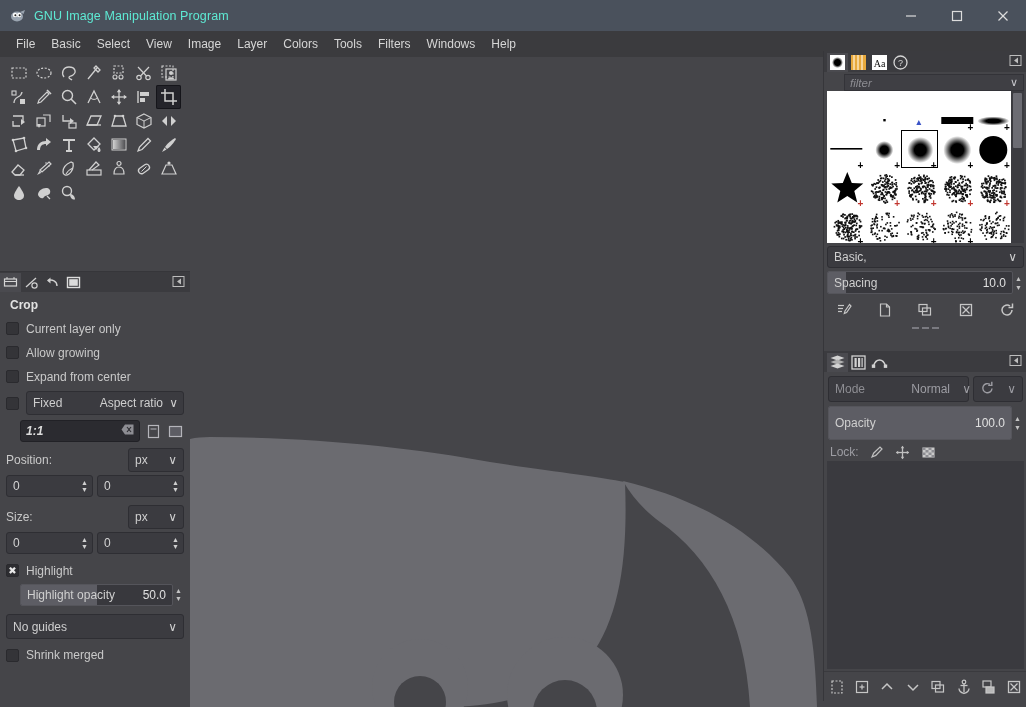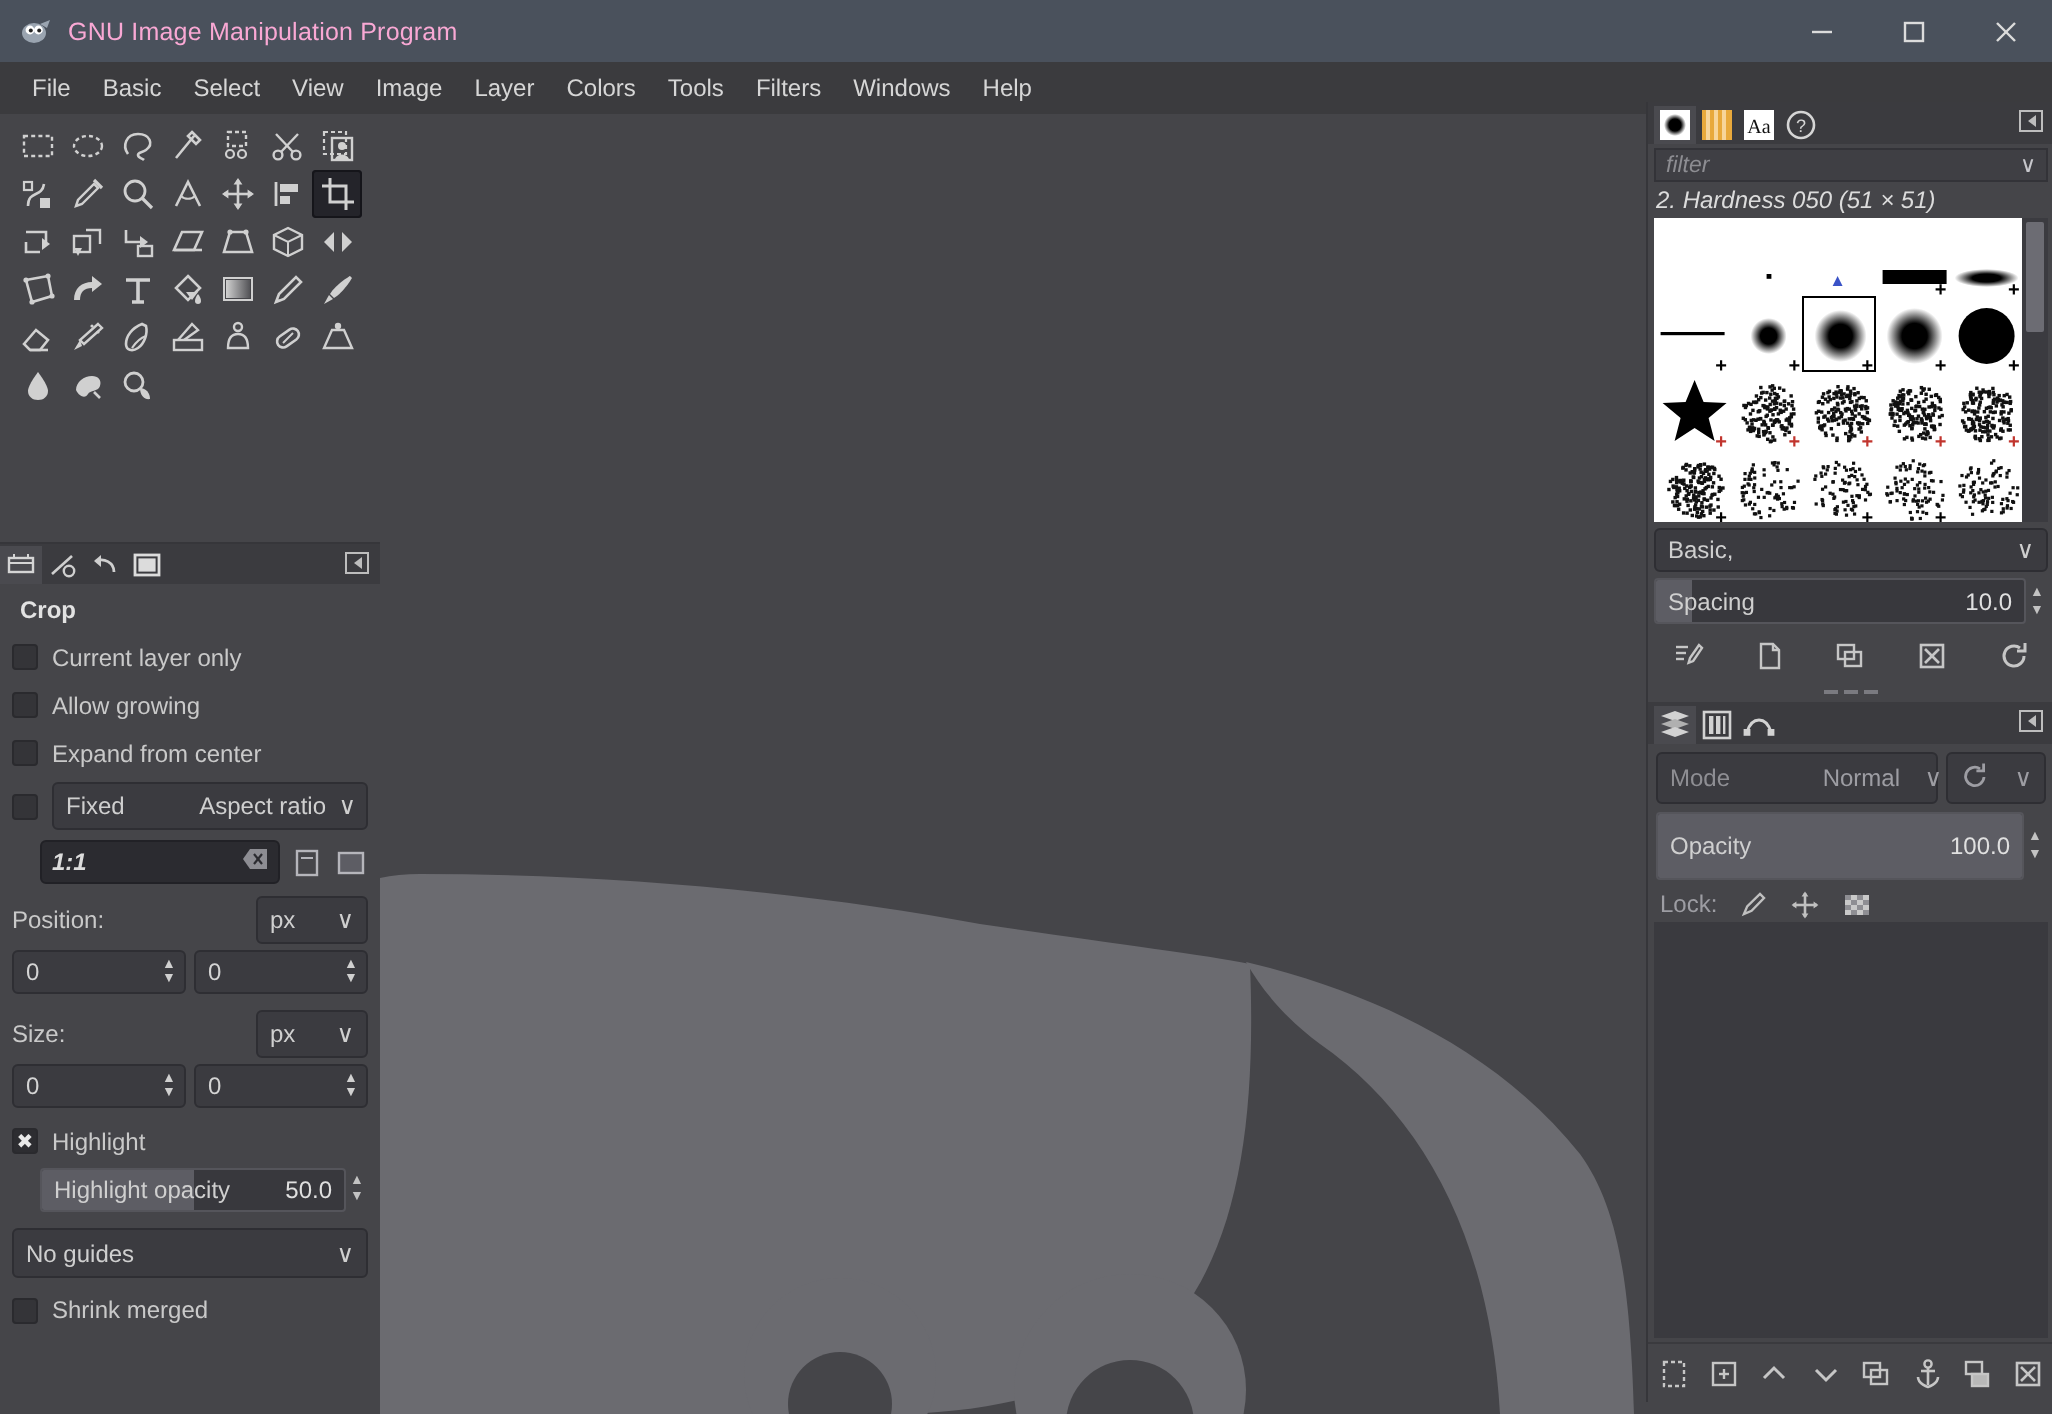--- a/index.html
+++ b/index.html
@@ -14,21 +14,21 @@
   }
   #app { position: relative; width: 1026px; height: 707px; }
 
   
   .titlebar {
     position: absolute; left: 0; top: 0; width: 1026px; height: 31px;
     background: #4a515c;
     display: flex; align-items: center;
   }
   .tb-icon { width: 16px; height: 16px; margin-left: 10px; margin-right: 8px; position: relative; }
-  .tb-title { font-size: 12.5px; color: #f9a8d4; letter-spacing: .1px; }
+  .tb-title { font-size: 12.5px; color: #5eead4; letter-spacing: .1px; }
   .tb-buttons { margin-left: auto; display: flex; height: 31px; }
   .tb-btn {
     width: 46px; height: 31px; display: flex; align-items: center; justify-content: center;
     color: #dcdcdc; font-size: 13px;
   }
 
   
   .menubar {
     position: absolute; left: 0; top: 31px; width: 1026px; height: 26px;
     background: #3b3b3e;
@@ -131,21 +131,21 @@
   
   .rightdock {
     position:absolute; right:0; top:51px; width:203px; height:650px;
     background:#454549; border-left:1px solid #36363a;
   }
   .brushpanel { position:absolute; left:0; top:0; width:203px; height:300px; }
   .rtabs { height:21px; background:#3b3b3f; display:flex; align-items:flex-end; position:relative; padding-left:3px;}
   .rtab { width:21px; height:19px; display:flex; align-items:center; justify-content:center; background:#3b3b3f; }
   .rtab.active { background:#4a4a4f; }
   .filterbar {
-    margin:2px 3px 0 3px; height:17px; background:#3f3f44; border:1px solid #333338;
+    margin:2px 3px 0 20px; height:17px; background:#3f3f44; border:1px solid #333338;
     display:flex; align-items:center; padding:0 5px;
   }
   .filterbar .ph { font-style: italic; color:#8d8d92; font-size:11.5px; }
   .brushname { font-style: italic; font-size:12px; color:#dcdcdc; padding:2px 0 2px 4px; }
   .brushgrid {
     margin:0 3px; height:152px; background:#fff; position:relative; overflow:hidden;
     display:flex;
   }
   .bgrid-inner { flex:1; position:relative; }
   .bscroll { width:13px; background:#3b3b40; position:relative; }
@@ -726,21 +726,20 @@
             <path d="M9 3.5 L5 6.5 L9 9.5 Z" fill="#bdbdbd"></path>
           </svg>
         </div>
       </div>
 
       <div class="filterbar">
         <span class="ph">filter</span>
         <span style="margin-left:auto;color:#c7c7cc;font-size:11px;">∨</span>
       </div>
 
-      <div class="brushname">2. Hardness 050 (51 × 51)</div>
 
       <div class="brushgrid">
         <div class="bgrid-inner" id="bgrid">
             <div class="brushcell" style="left: 2px; top: 2px; width: 36.6px; height: 38px;"><svg width="36.6" height="38" viewBox="0 0 36 38">
                 <defs>
                   <radialGradient id="rg0">
                     <stop offset="0" stop-color="#000"></stop>
                     <stop offset="0.45" stop-color="#000"></stop>
                     <stop offset="1" stop-color="#fff"></stop>
                   </radialGradient>

